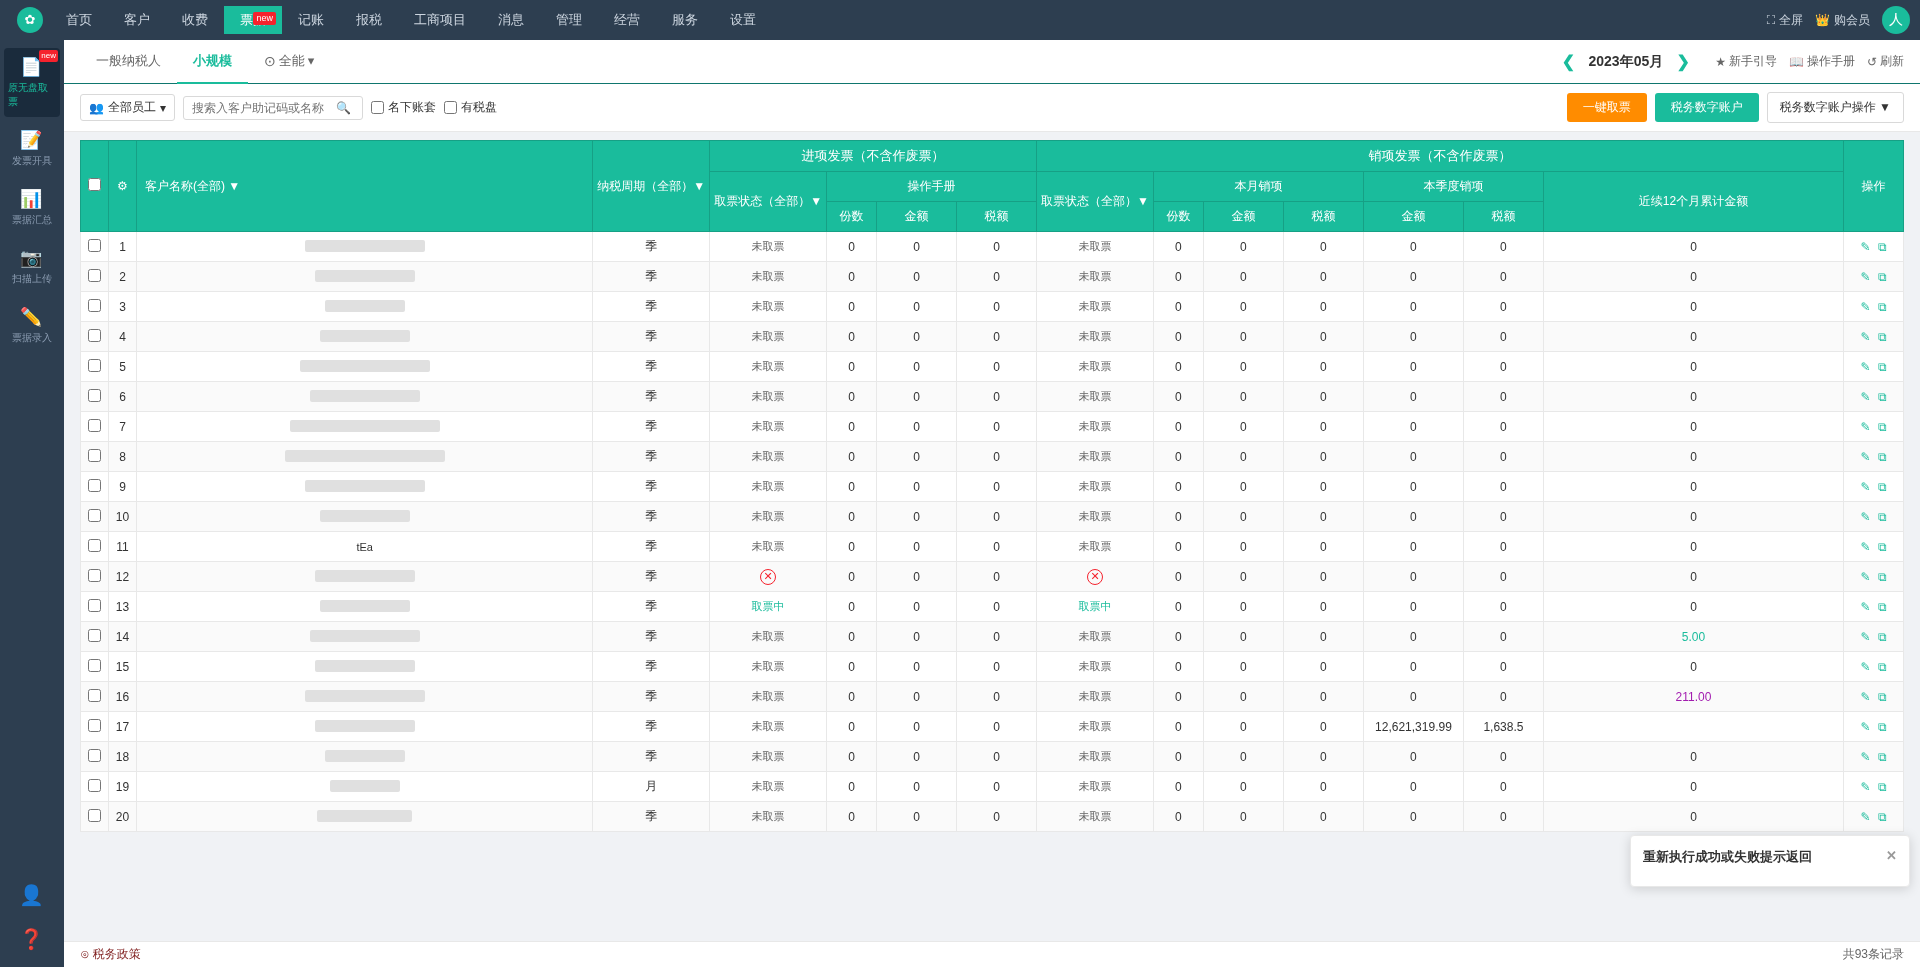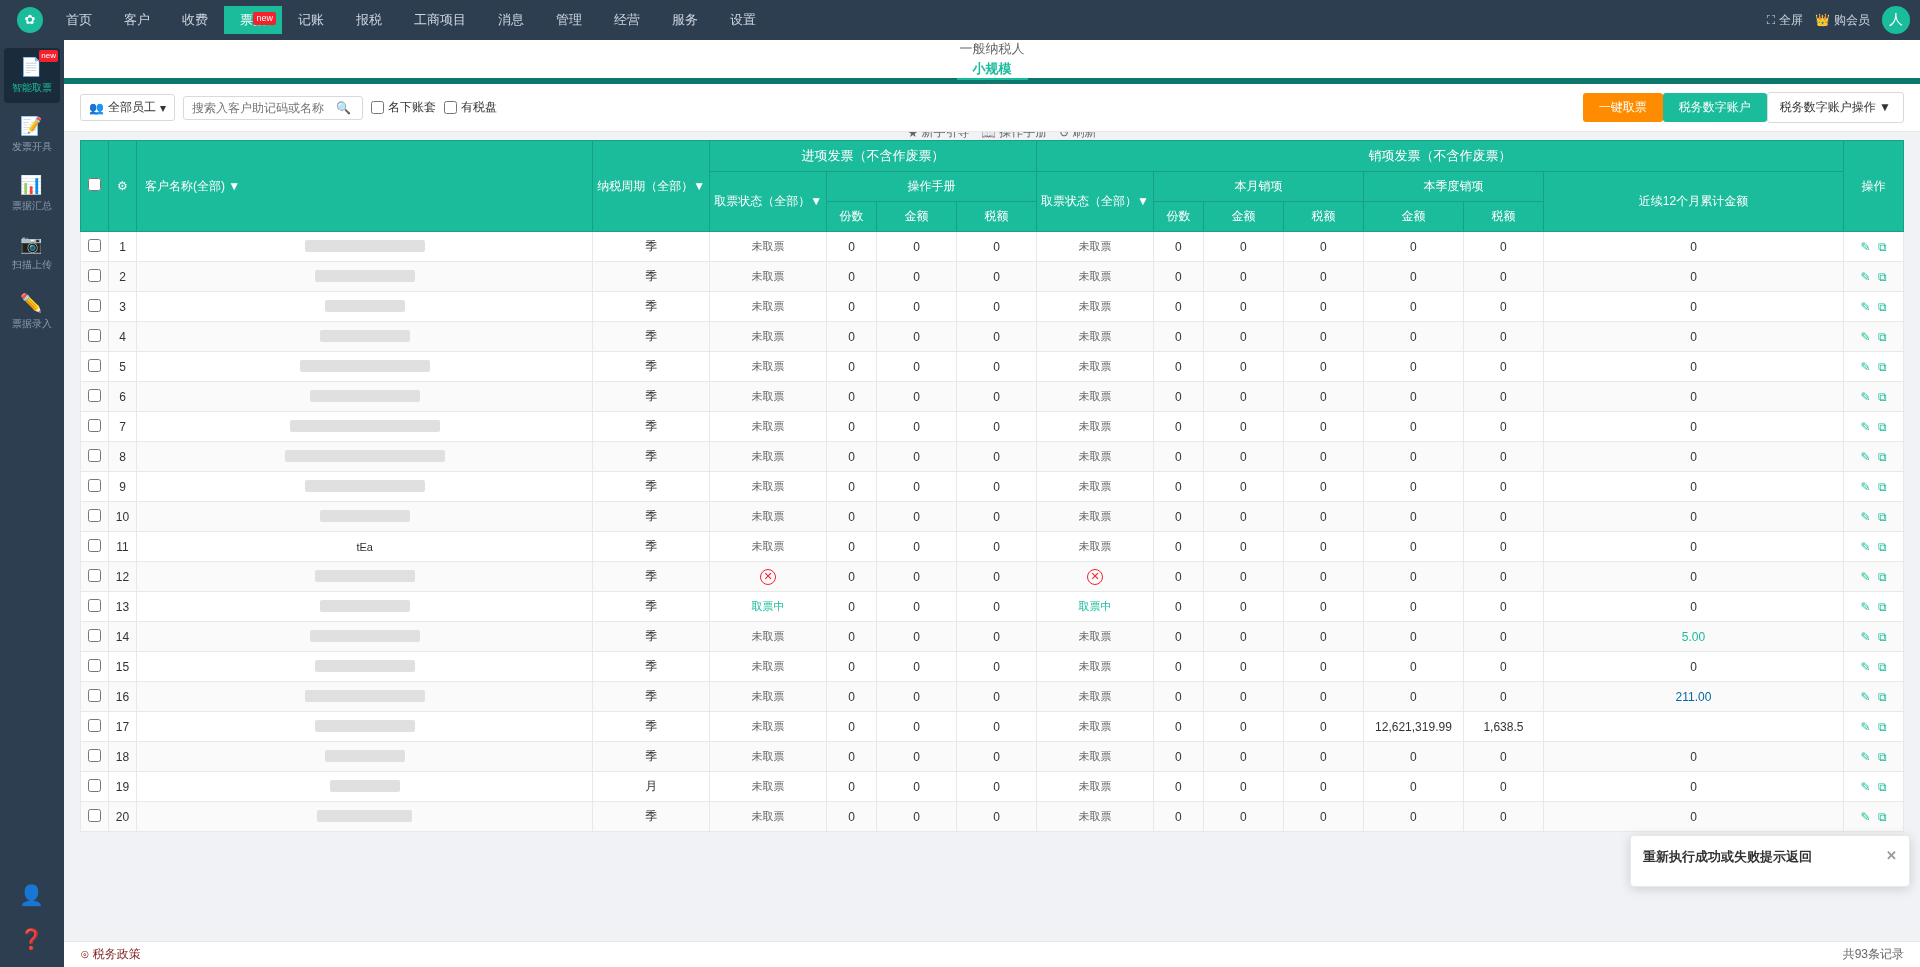--- a/index.html
+++ b/index.html
@@ -23,29 +23,29 @@
     .sidebar-item { width: 56px; display: flex; flex-direction: column; align-items: center; padding: 8px 4px; cursor: pointer; border-radius: 4px; color: #8a9bb0; font-size: 10px; gap: 3px; }
     .sidebar-item:hover, .sidebar-item.active { background: #1a2b3c; color: #1abc9c; }
     .sidebar-item .icon { font-size: 18px; }
     .sidebar-item .new-badge { background: #f5222d; color: #fff; font-size: 8px; padding: 0 2px; border-radius: 2px; line-height: 12px; position: absolute; top: 2px; right: 2px; }
     .sidebar-item-wrap { position: relative; }
 
     
     .main-content { flex: 1; display: flex; flex-direction: column; background: #f0f2f5; overflow: hidden; }
 
     
-    .sub-nav { background: #fff; border-bottom: 6px solid #0f766e; display: flex; align-items: center; padding: 0 16px; height: 44px; flex-direction: column; }
+    .sub-nav { background: #fff; border-bottom: 1px solid #0f766e; display: flex; align-items: center; padding: 0 16px; height: 44px; }
     .sub-nav-item { padding: 0 16px; height: 44px; display: flex; align-items: center; cursor: pointer; color: #666; font-size: 13px; border-bottom: 2px solid transparent; }
     .sub-nav-item.active { color: #1abc9c; border-bottom: 2px solid #1abc9c; font-weight: bold; }
     .sub-nav-date { margin-left: auto; display: flex; align-items: center; gap: 8px; font-size: 14px; font-weight: bold; }
     .nav-arrow { cursor: pointer; color: #1abc9c; font-size: 16px; width: 24px; height: 24px; display: flex; align-items: center; justify-content: center; }
 
     
     .toolbar { background: #fff; padding: 8px 16px; display: flex; align-items: center; gap: 8px; border-bottom: 1px solid #e8e8e8; }
-    .toolbar-right { margin-left: auto; display: flex; align-items: center; }
+    .toolbar-right { margin-left: auto; display: flex; align-items: center; gap: 8px; }
     .btn-primary { background: #ff8c00; color: #fff; border: none; padding: 6px 16px; border-radius: 3px; cursor: pointer; font-size: 12px; }
     .btn-default { background: #1abc9c; color: #fff; border: none; padding: 6px 16px; border-radius: 3px; cursor: pointer; font-size: 12px; }
     .btn-outline { background: #fff; color: #333; border: 1px solid #d9d9d9; padding: 6px 12px; border-radius: 3px; cursor: pointer; font-size: 12px; display: flex; align-items: center; gap: 4px; }
     .filter-select { border: 1px solid #d9d9d9; border-radius: 3px; padding: 4px 8px; font-size: 12px; display: flex; align-items: center; gap: 4px; cursor: pointer; background: #fff; }
     .search-box { border: 1px solid #d9d9d9; border-radius: 3px; padding: 4px 8px; font-size: 12px; width: 180px; display: flex; align-items: center; gap: 4px; background: #fff; }
     .search-box input { border: none; outline: none; font-size: 12px; width: 140px; }
     .checkbox-label { display: flex; align-items: center; gap: 4px; cursor: pointer; font-size: 12px; }
 
     
     .table-wrap { flex: 1; overflow: auto; padding: 8px 16px; }
@@ -138,21 +138,21 @@
     </div>
     <div class="avatar">人</div>
   </div>
 </nav>
 
 <div class="layout">
 
   <aside class="sidebar">
     <div class="sidebar-item active sidebar-item-wrap">
       <span class="icon">📄</span>
-      <span>智能取票</span>
+      <span>原无盘取票</span>
       <span class="new-badge">new</span>
     </div>
     <div class="sidebar-item">
       <span class="icon">📝</span>
       <span>发票开具</span>
     </div>
     <div class="sidebar-item">
       <span class="icon">📊</span>
       <span>票据汇总</span>
     </div>
@@ -635,21 +635,21 @@
     <td><span class="tag-unget">未取票</span></td>
     <td>0</td>
     <td>0</td>
     <td>0</td>
     <td><span class="tag-unget">未取票</span></td>
     <td>0</td>
     <td>0</td>
     <td>0</td>
     <td style="color:#333">0</td>
     <td>0</td>
-    <td style="color:#0369a1">211.00</td>
+    <td style="color:#a21caf">211.00</td>
     <td style="white-space:nowrap">
       <span class="edit-icon" style="margin-right:4px">✎</span>
       <span class="copy-icon">⧉</span>
     </td>
   </tr>
             <tr>
     <td class="check-col">
       <input type="checkbox" style="">
     </td>
     <td class="num-col">17</td>

